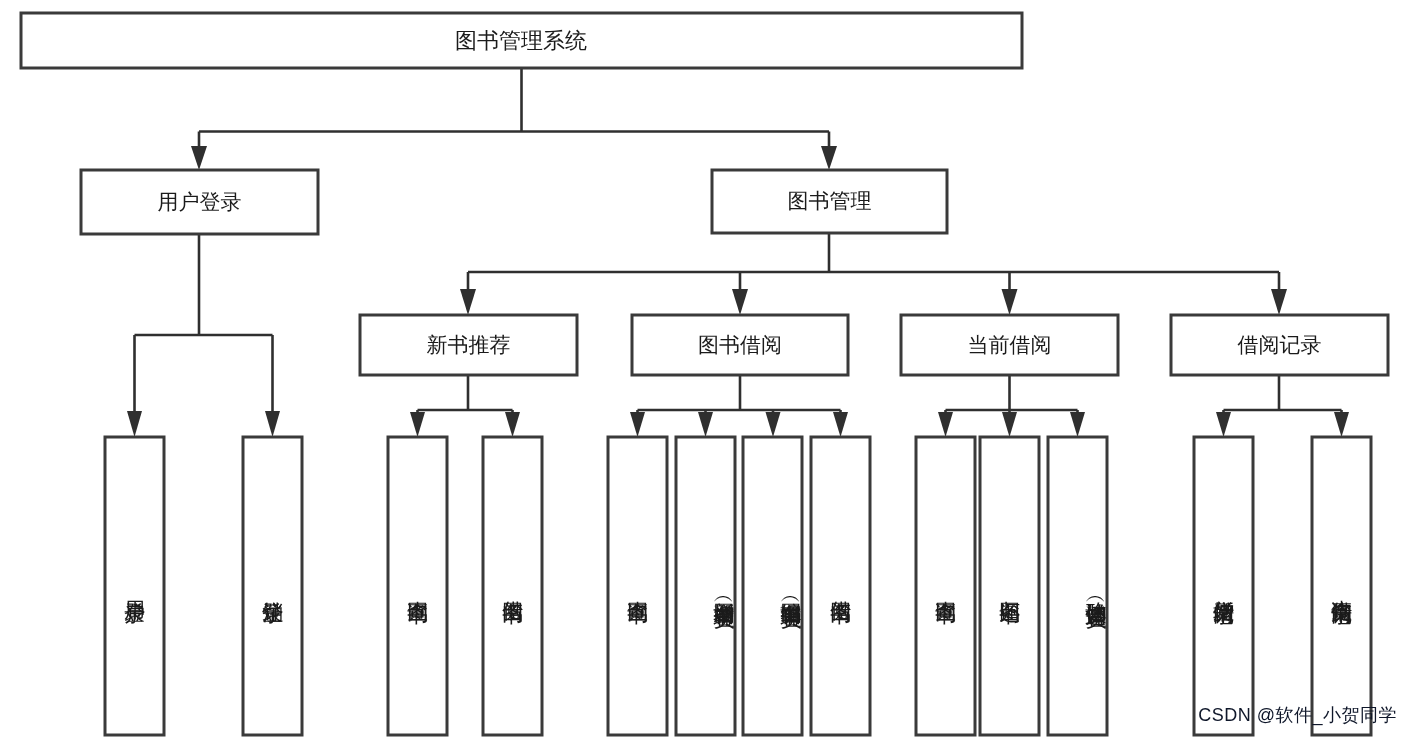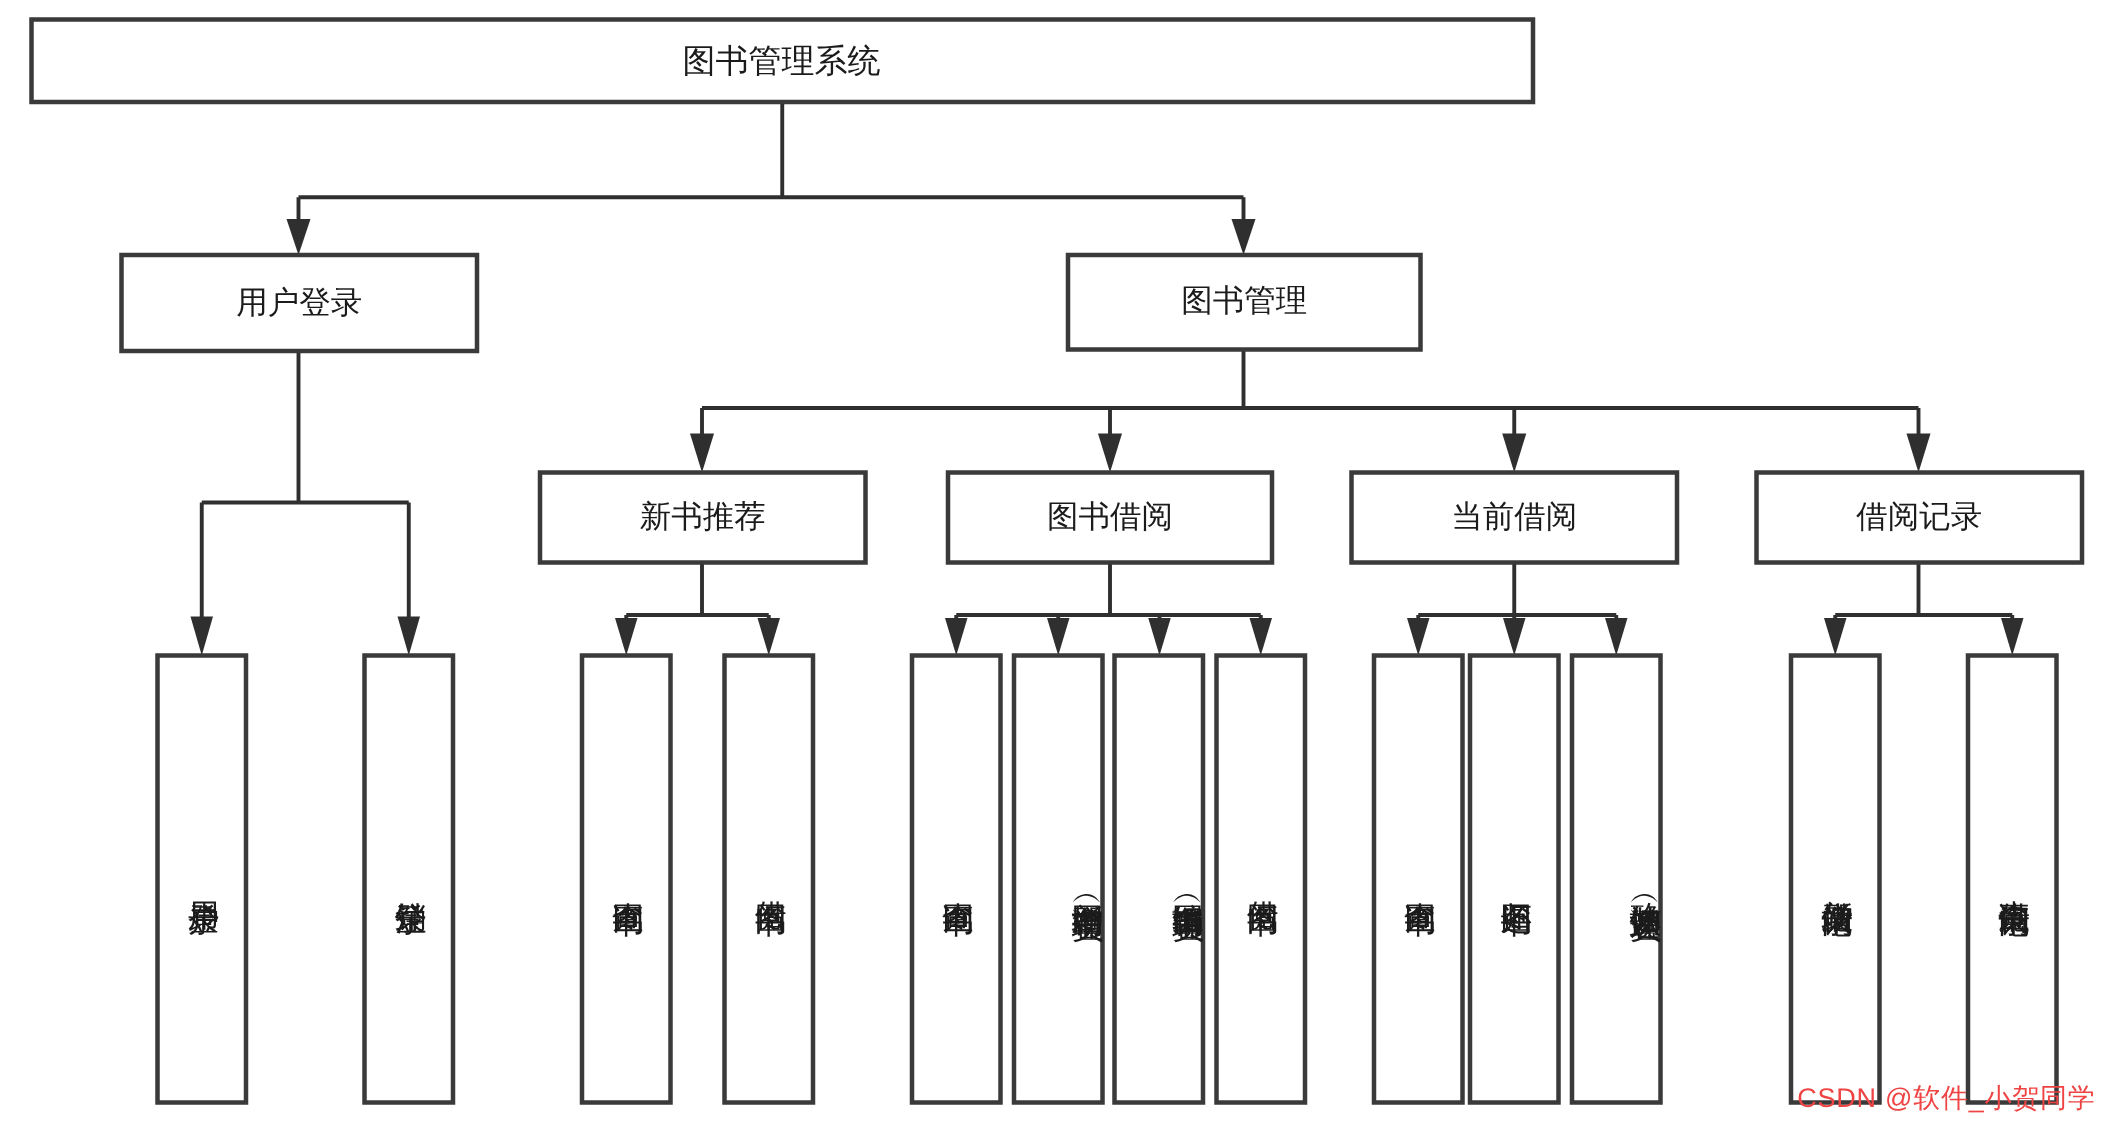--- a/index.html
+++ b/index.html
@@ -68,24 +68,24 @@
     white-space: nowrap;
     pointer-events: none;
     user-select: none;
   }
   .leaf-label.centered {
     align-items: center;
   }
   .watermark {
     position: absolute;
     right: 8px;
-    bottom: 3px;
+    bottom: 20px;
     font-family: "Liberation Sans", "DejaVu Sans", sans-serif;
     font-size: 18px;
-    color: #ef4444;
+    color: #0f172a;
     letter-spacing: 0.5px;
     white-space: nowrap;
     user-select: none;
   }
 </style>
 </head>
 <body>
 
 <div id="diagram-root">
 

